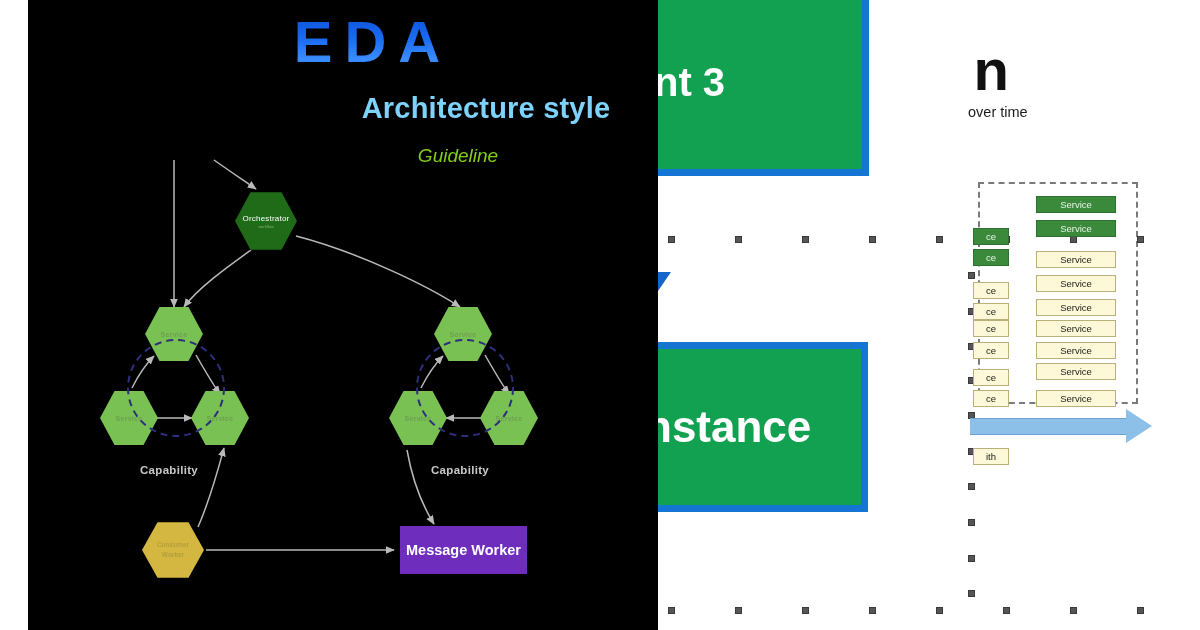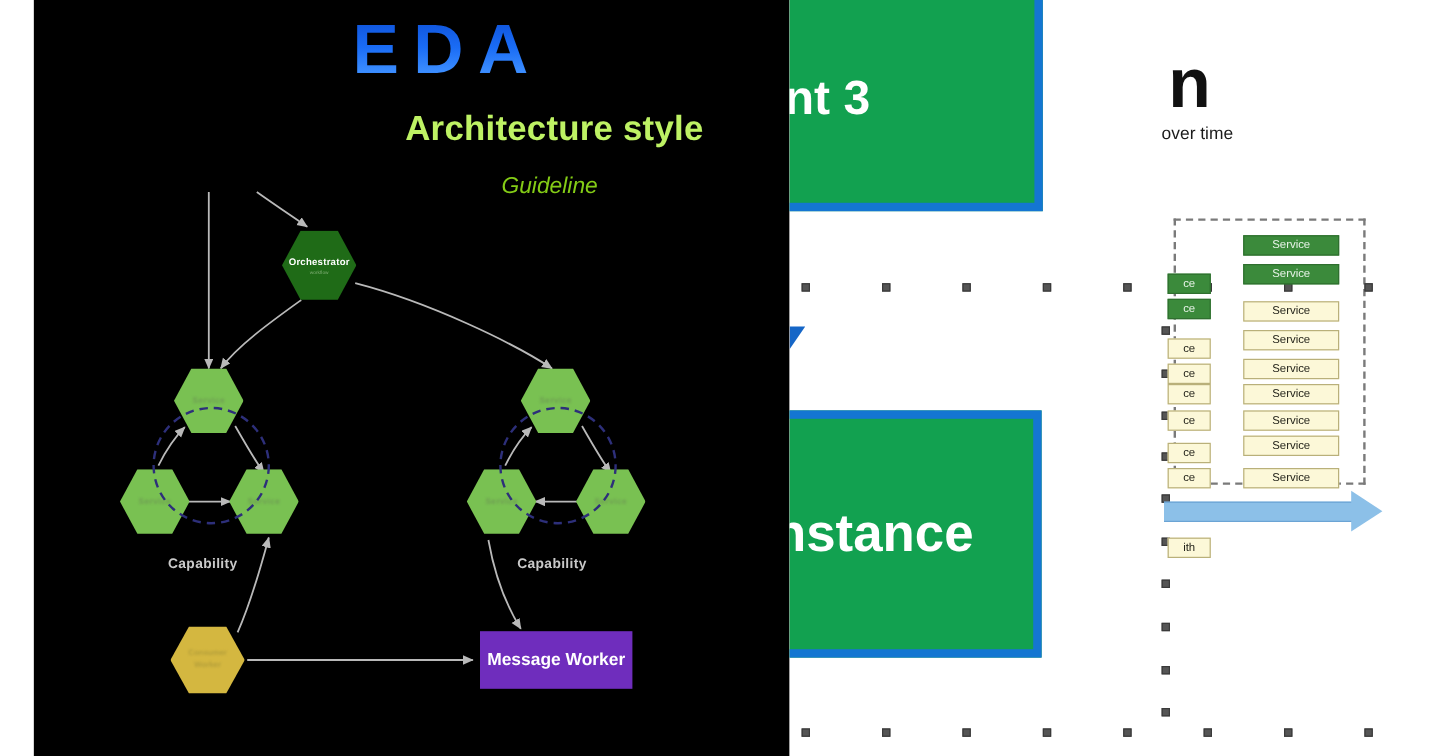--- a/index.html
+++ b/index.html
@@ -21,23 +21,23 @@
   .eda-title {
     position: absolute; left: 255px; top: 12px;
     width: 180px; text-align: center;
     font-size: 58px; font-weight: bold; letter-spacing: 12px;
     background: linear-gradient(to bottom, #0d4fd6 0%, #1a6cf5 45%, #3b8dff 78%, #1a64e8 100%);
     -webkit-background-clip: text; background-clip: text;
     color: transparent; -webkit-text-fill-color: transparent;
     line-height: 1.05;
   }
   .eda-sub1 {
-    position: absolute; left: 224px; top: 92px;
+    position: absolute; left: 248px; top: 92px;
     width: 420px; text-align: center;
-    font-size: 29px; font-weight: bold; color: #bef264;
+    font-size: 29px; font-weight: bold; color: #7dd3fc;
     letter-spacing: 0.2px;
   }
   .eda-sub2 {
     position: absolute; left: 230px; top: 145px;
     width: 400px; text-align: center;
     font-size: 19px; font-style: italic; color: #84cc16;
   }
 
   
   .web-node {
@@ -58,21 +58,21 @@
   }
   .hex-svc { width: 58px; height: 56px; background: #79c152; }
   .hex-svc .lbl {
     font-size: 7px; font-weight: bold; color: #6f9f53;
     filter: blur(0.7px); letter-spacing: 0.3px;
   }
   .hex-orch {
     width: 62px; height: 60px; background: #1f6b17;
     left: 207px; top: 191px;
   }
-  .hex-orch .lbl { font-size: 8px; font-weight: bold; color: #ffffff; letter-spacing: 0.2px; }
+  .hex-orch .lbl { font-size: 8px; font-weight: normal; color: #ffffff; letter-spacing: 0.2px; }
   .hex-orch .sublbl { font-size: 4px; color: #7fae74; filter: blur(0.5px); margin-top: 1px; }
   .hex-gold {
     width: 62px; height: 58px; background: #d4b740;
     left: 114px; top: 521px;
   }
   .hex-gold .lbl {
     font-size: 6.5px; font-weight: bold; color: #b49f3a;
     filter: blur(0.7px); line-height: 1.5;
   }
 
@@ -103,21 +103,21 @@
     background: #12a150; border: 7px solid #1476d2;
     display: flex; align-items: center;
     color: #ffffff; font-weight: bold;
     white-space: nowrap; overflow: hidden;
   }
   #slide-top {
     left: -25px; top: -12px; width: 236px; height: 188px;
     font-size: 40px; padding-left: 14px;
   }
   #slide-bottom {
-    left: -30px; top: 342px; width: 240px; height: 206px;
+    left: -30px; top: 342px; width: 240px; height: 170px;
     font-size: 44px; padding-left: 10px;
   }
   .clip-glyph {
     position: absolute; color: #111111; font-weight: bold;
     white-space: nowrap; overflow: hidden;
   }
   #clip-n { left: 315px; top: 36px; width: 36px; height: 68px; font-size: 58px; }
   #clip-overtime { left: 310px; top: 104px; font-size: 14.5px; font-weight: normal; color: #1b1b1b; }
 
   .blue-tri {

